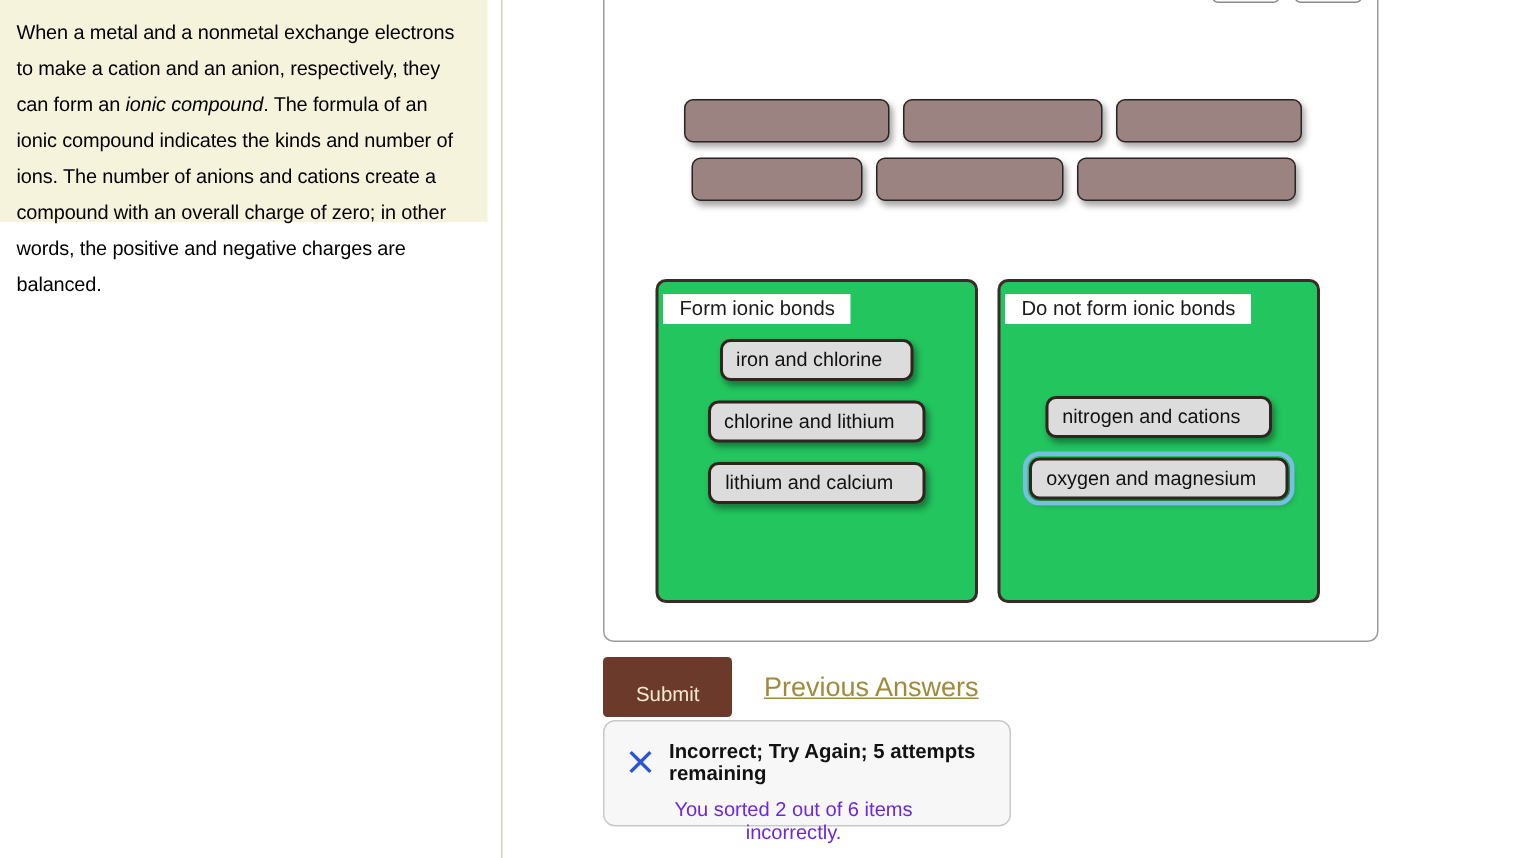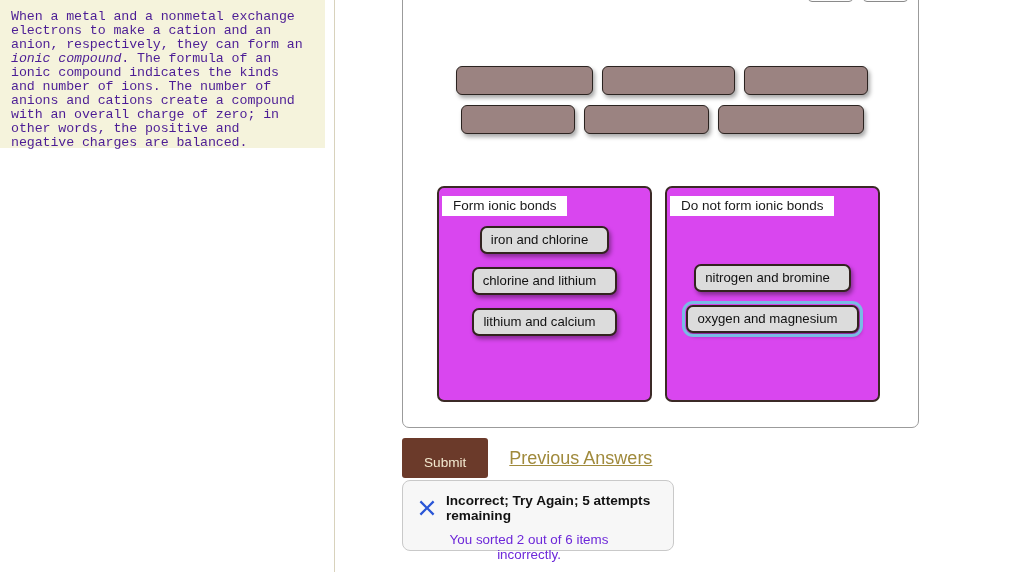--- a/index.html
+++ b/index.html
@@ -22,25 +22,24 @@
     left: 0;
     top: 0;
     width: 325px;
     height: 148px;
     background: #f5f3dc;
     box-sizing: border-box;
     padding: 10px 18px 10px 11px;
   }
   #hint-text {
     font-size: 13.3px;
-    line-height: 14px;
-    color: #4c1d95;
+    line-height: 24px;
+    color: #000000;
     margin: 0;
     letter-spacing: -0.1px;
-    font-family: Liberation Mono, monospace;
   }
   #hint-text .em {
     font-style: italic;
   }
 
   
   #left-divider {
     position: absolute;
     left: 334px;
     top: 0;
@@ -112,21 +111,21 @@
     width: 444px;
     display: flex;
     gap: 13px;
   }
   .bin {
     width: 215px;
     height: 216px;
     box-sizing: border-box;
     border: 2px solid #3b2a26;
     border-radius: 7px;
-    background: #d946ef;
+    background: #22c55e;
     position: relative;
     padding-top: 8px;
   }
   .bin-label {
     display: inline-block;
     background: #ffffff;
     font-size: 13.5px;
     color: #1a1a1a;
     padding: 1px 10px 2px 11px;
     margin-left: 3px;
@@ -260,21 +259,21 @@
       <div class="bin-items">
           <div class="chip">iron and chlorine</div>
           <div class="chip">chlorine and lithium</div>
           <div class="chip">lithium and calcium</div>
         </div>
     </div>
 
     <div class="bin" id="bin-1">
       <div class="bin-label">Do not form ionic bonds</div>
       <div class="bin-items">
-          <div class="chip">nitrogen and bromine</div>
+          <div class="chip">nitrogen and cations</div>
           <div class="chip selected">oxygen and magnesium</div>
         </div>
     </div>
 
   </div>
 </div>
 
 <div id="action-row">
   <button id="submit-button">Submit</button>
   <a id="previous-answers-link">Previous Answers</a>

